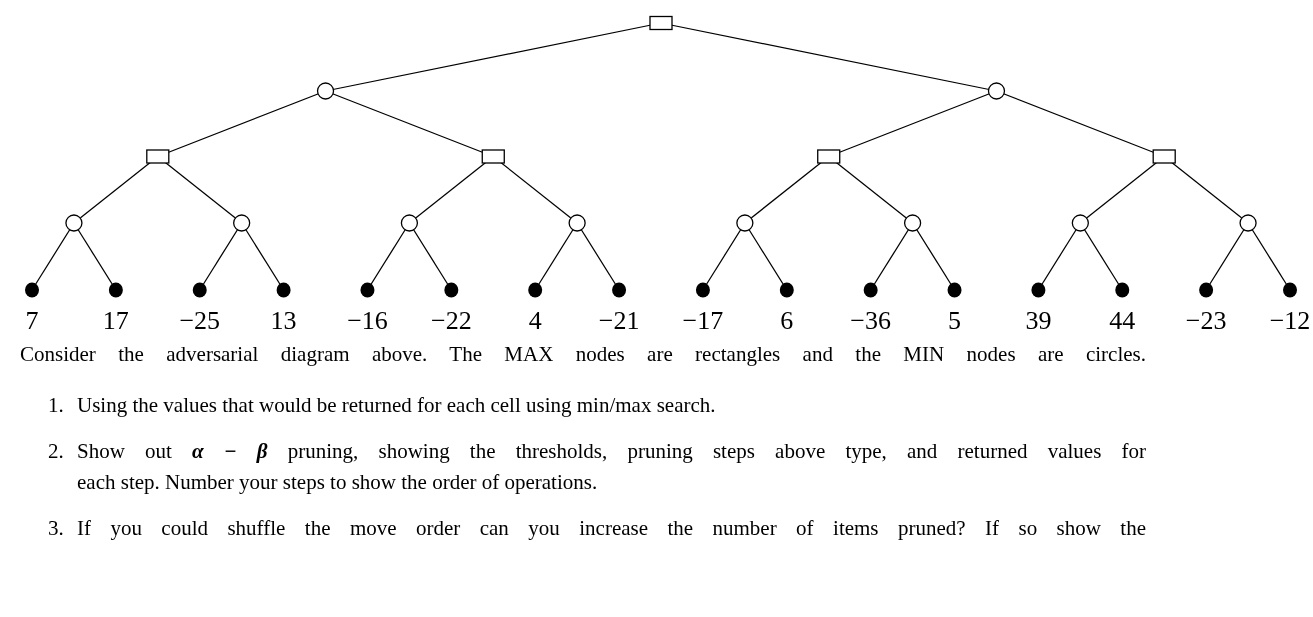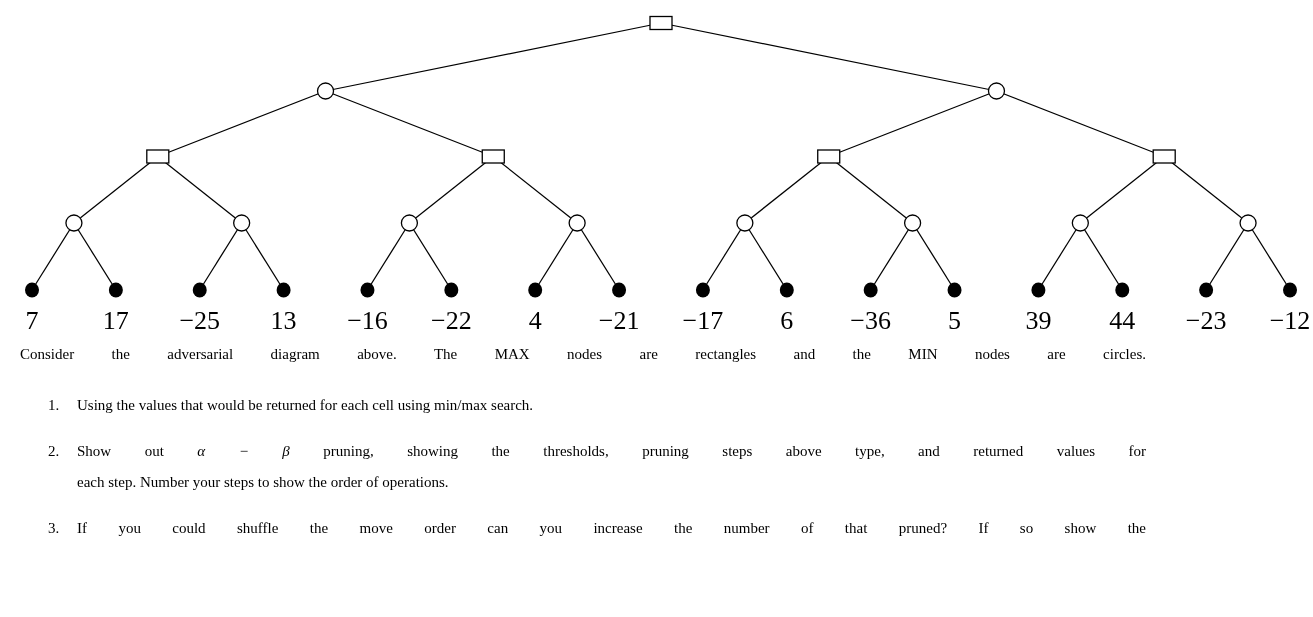--- a/index.html
+++ b/index.html
@@ -20,41 +20,41 @@
     left: 0;
     top: 0;
     width: 1313px;
     height: 340px;
   }
   .qblock {
     position: absolute;
     left: 20px;
     top: 339px;
     width: 1126px;
-    font-size: 15px;
+    font-size: 21px;
     line-height: 31px;
   }
   .line { white-space: normal; }
   .jline {
     text-align: justify;
     text-align-last: justify;
   }
   .item {
     position: relative;
     padding-left: 57px;
   }
   .item .num {
     position: absolute;
     left: 28px;
     top: 0;
     width: 24px;
   }
   .gap-first { margin-top: 20px; }
   .gap-item  { margin-top: 15px; }
-  .math { font-style: italic; }
+  .math { font-style: italic; font-weight: bold; }
 </style>
 </head>
 <body>
 
 <div class="tree-wrap">
   <svg id="tree-svg" width="1313" height="340" viewBox="0 0 1313 340" xmlns="http://www.w3.org/2000/svg">
       <line x1="660.9999999999999" y1="23" x2="325.5333333333333" y2="91" stroke="#000000" stroke-width="1.25"></line>
       <line x1="660.9999999999999" y1="23" x2="996.4666666666665" y2="91" stroke="#000000" stroke-width="1.25"></line>
       <line x1="325.5333333333333" y1="91" x2="157.79999999999998" y2="156.5" stroke="#000000" stroke-width="1.25"></line>
       <line x1="325.5333333333333" y1="91" x2="493.2666666666666" y2="156.5" stroke="#000000" stroke-width="1.25"></line>
@@ -143,15 +143,15 @@
   </div>
 
   <div class="item gap-item">
     <span class="num">2.</span>
     <div class="line jline"><span>Show out </span><span class="math">α − β</span><span> pruning, showing the thresholds, pruning steps above type, and returned values for</span></div>
     <div class="line">each step.  Number your steps to show the order of operations.</div>
   </div>
 
   <div class="item gap-item">
     <span class="num">3.</span>
-    <div class="line jline">If you could shuffle the move order can you increase the number of that pruned?  If so show the</div>
+    <div class="line jline">If you could shuffle the move order can you increase the number of items pruned?  If so show the</div>
   </div>
 </div>
 
 </body></html>

